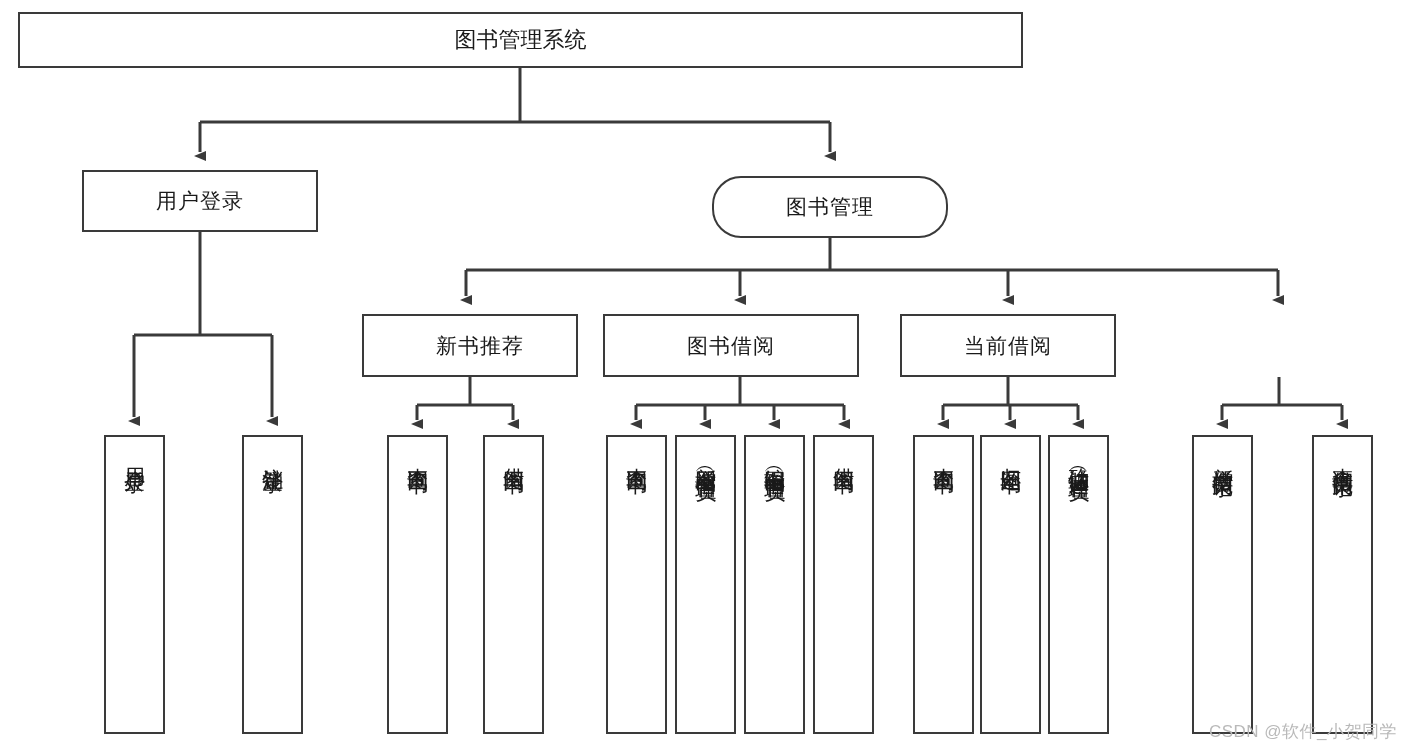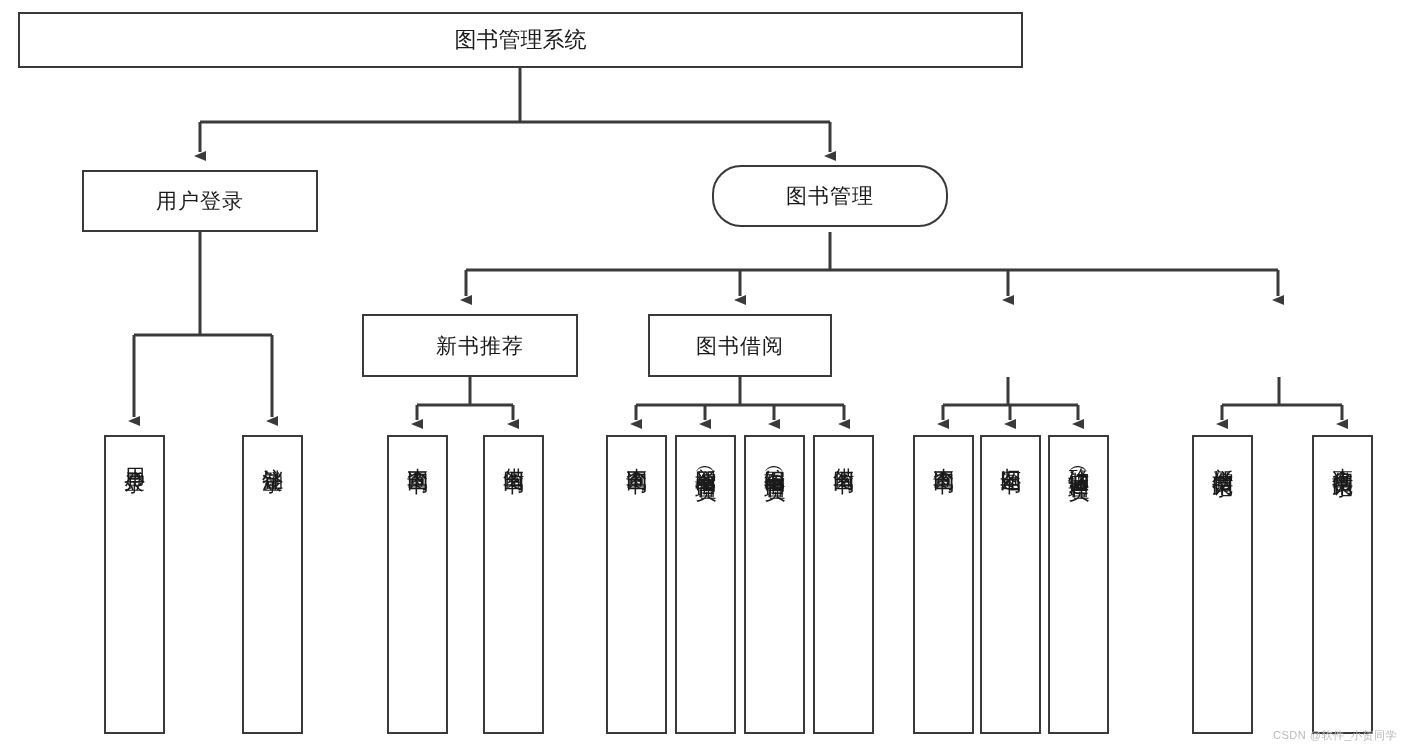--- a/index.html
+++ b/index.html
@@ -52,21 +52,21 @@
     writing-mode: vertical-rl;
     text-orientation: upright;
     line-height: 1.08;
     letter-spacing: 2px;
     white-space: nowrap;
   }
   .watermark {
     position: absolute;
     right: 8px;
     bottom: 4px;
-    font-size: 11px;
+    font-size: 17px;
     color: #b9b9b9;
     letter-spacing: 0.5px;
     white-space: nowrap;
   }
 </style>
 </head>
 <body>
 
 <div id="canvas">
 
@@ -123,29 +123,32 @@
     </g>
   </svg>
 
   <div class="node root" style="left:18px; top:12px; width:1005px; height:56px;">
     <span>图书管理系统</span>
   </div>
 
   <div class="node horiz" style="left:82px; top:170px; width:236px; height:62px;">
     <span>用户登录</span>
   </div>
-  <div class="node horiz" style="left:712px; top:165px; width:236px; height:62px;border-radius:29px;">
+  <div class="node horiz" style="left:712px; top:176px; width:236px; height:62px;border-radius:29px;">
     <span>图书管理</span>
   </div>
 
   <div class="node horiz" style="left:362px; top:314px; width:216px; height:63px;padding-left:20px;">
     <span>新书推荐</span>
   </div>
-  <div class="node horiz" style="left:648px; top:314px; width:184px; height:63px;">
+  <div class="node horiz" style="left:603px; top:314px; width:256px; height:63px;">
     <span>图书借阅</span>
+  </div>
+  <div class="node horiz" style="left:900px; top:314px; width:216px; height:63px;">
+    <span>当前借阅</span>
   </div>
 
   <div class="node leaf" style="left:104px; top:435px; width:61px; height:299px;">
     <span class="vtext">用户登录</span>
   </div>
   <div class="node leaf" style="left:242px; top:435px; width:61px; height:299px;">
     <span class="vtext">注销登录</span>
   </div>
 
   <div class="node leaf" style="left:387px; top:435px; width:61px; height:299px;">

